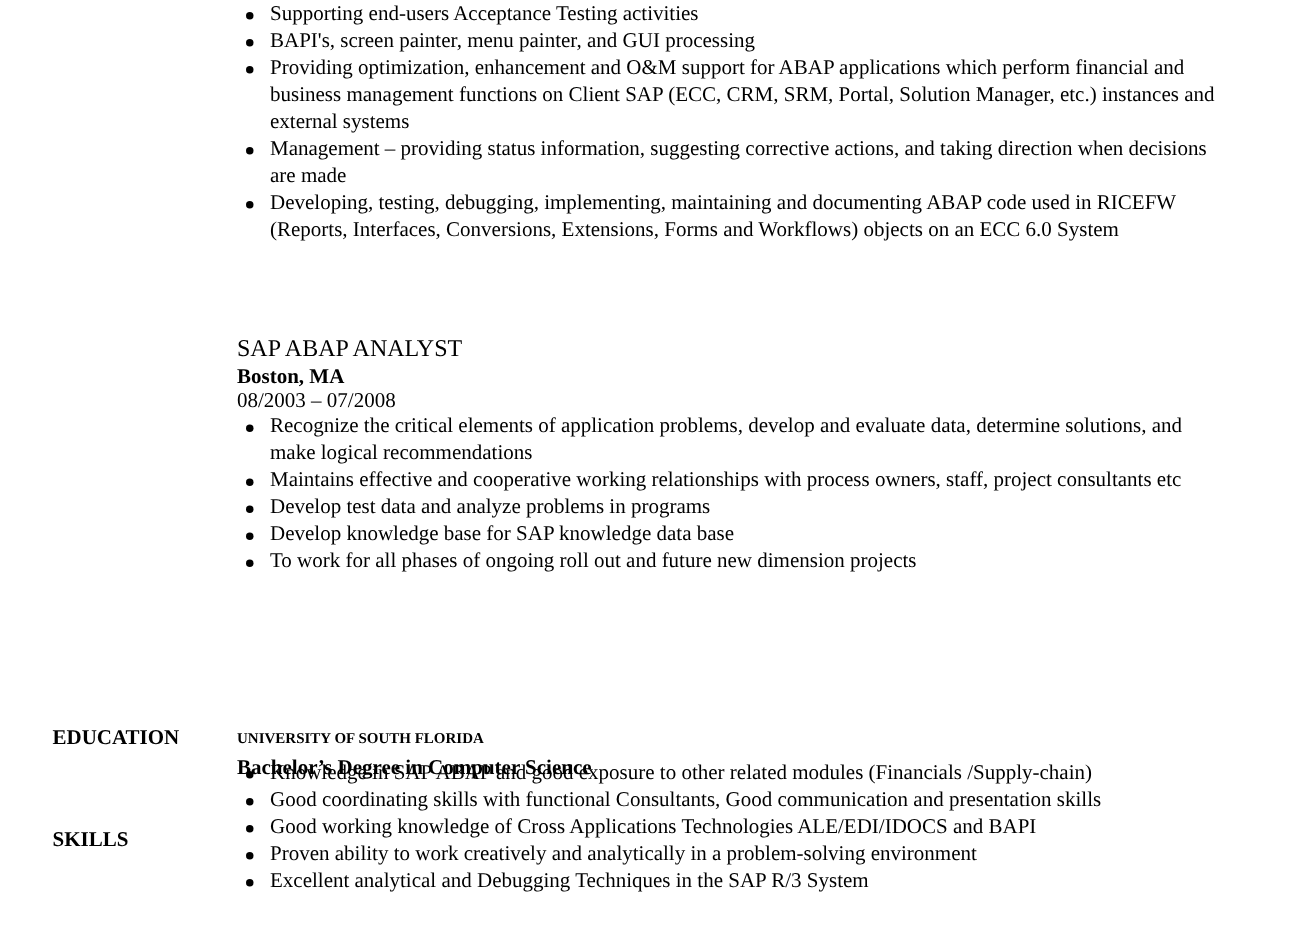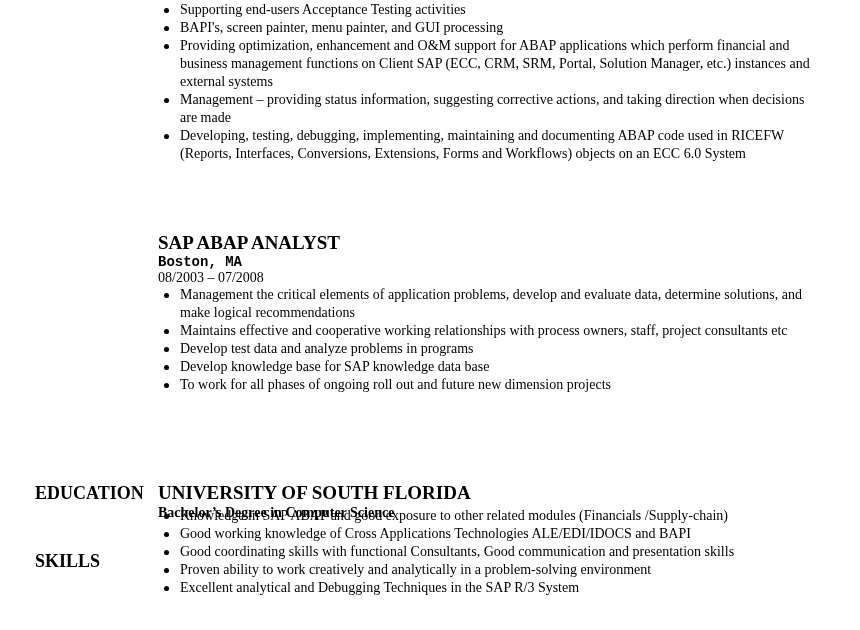--- a/index.html
+++ b/index.html
@@ -39,45 +39,43 @@
     top: 7px;
     width: 5px;
     height: 5px;
     background: #000;
     border-radius: 50%;
   }
   .section-label {
     position: absolute;
     left: 35px;
     font-weight: bold;
-    font-size: 18px;
+    font-size: 14px;
   }
   .block {
     position: absolute;
     left: 158px;
     width: 660px;
   }
   .job-title {
-    font-weight: bold;
-    font-size: 19px;
+    font-weight: normal;
+    font-size: 16px;
     height: 19px;
-    margin-top: 10px;
   }
   .job-location {
     font-weight: bold;
     height: 16px;
-    font-family: Liberation Mono, monospace;
   }
   .job-dates {
     height: 17px;
   }
   .edu-school, .edu-degree {
     font-weight: bold;
   }
-  .edu-school { font-size: 19px; height: 20px; }
+  .edu-school { font-size: 10px; height: 20px; }
 </style>
 </head>
 <body>
 
 <div class="page">
 
   <div class="block" style="top:1px;">
     <ul class="bullets">
       <li>Supporting end-users Acceptance Testing activities</li>
       <li>BAPI's, screen painter, menu painter, and GUI processing</li>
@@ -85,38 +83,38 @@
       <li>Management – providing status information, suggesting corrective actions, and taking direction when decisions are made</li>
       <li>Developing, testing, debugging, implementing, maintaining and documenting ABAP code used in RICEFW (Reports, Interfaces, Conversions, Extensions, Forms and Workflows) objects on an ECC 6.0 System</li>
     </ul>
   </div>
 
   <div class="block" style="top:224px;">
     <div class="job-title">SAP ABAP ANALYST</div>
     <div class="job-location">Boston, MA</div>
     <div class="job-dates">08/2003 – 07/2008</div>
     <ul class="bullets">
-      <li>Management the critical elements of application problems, develop and evaluate data, determine solutions, and make logical recommendations</li>
+      <li>Recognize the critical elements of application problems, develop and evaluate data, determine solutions, and make logical recommendations</li>
       <li>Maintains effective and cooperative working relationships with process owners, staff, project consultants etc</li>
       <li>Develop test data and analyze problems in programs</li>
       <li>Develop knowledge base for SAP knowledge data base</li>
       <li>To work for all phases of ongoing roll out and future new dimension projects</li>
     </ul>
   </div>
 
   <div class="section-label" style="top:484px;">EDUCATION</div>
   <div class="block" style="top:484px;">
     <div class="edu-school">UNIVERSITY OF SOUTH FLORIDA</div>
     <div class="edu-degree">Bachelor’s Degree in Computer Science</div>
   </div>
 
   <div class="section-label" style="top:552px;">SKILLS</div>
   <div class="block" style="top:507px;">
     <ul class="bullets">
       <li>Knowledge in SAP ABAP and good exposure to other related modules (Financials /Supply-chain)</li>
+      <li>Good coordinating skills with functional Consultants, Good communication and presentation skills</li>
       <li>Good working knowledge of Cross Applications Technologies ALE/EDI/IDOCS and BAPI</li>
-      <li>Good coordinating skills with functional Consultants, Good communication and presentation skills</li>
       <li>Proven ability to work creatively and analytically in a problem-solving environment</li>
       <li>Excellent analytical and Debugging Techniques in the SAP R/3 System</li>
     </ul>
   </div>
 
 </div>
 
 </body></html>

